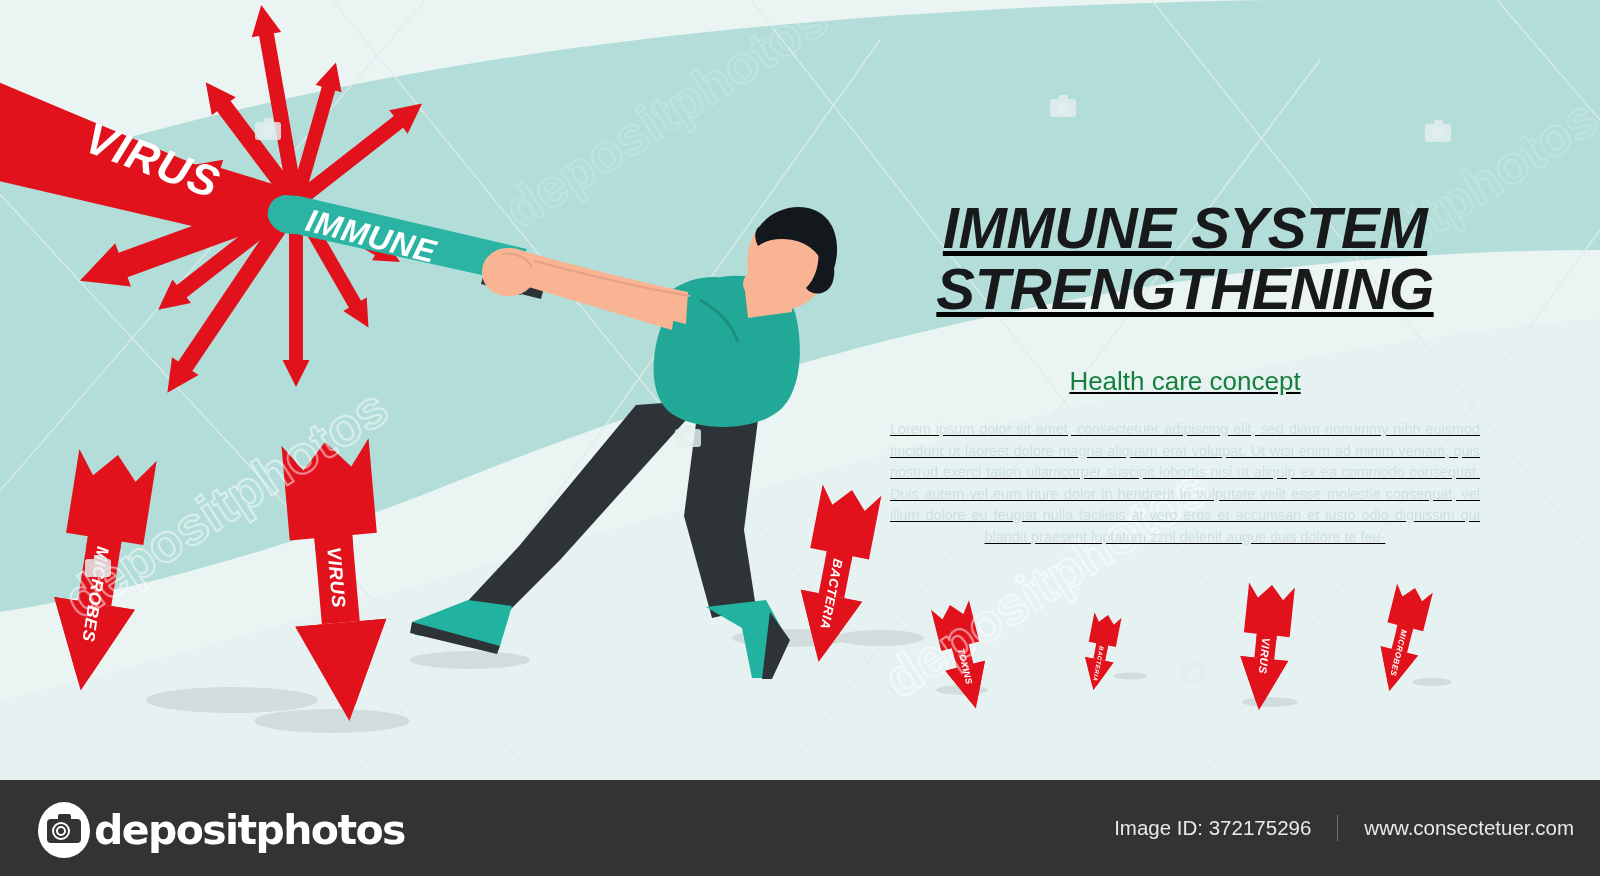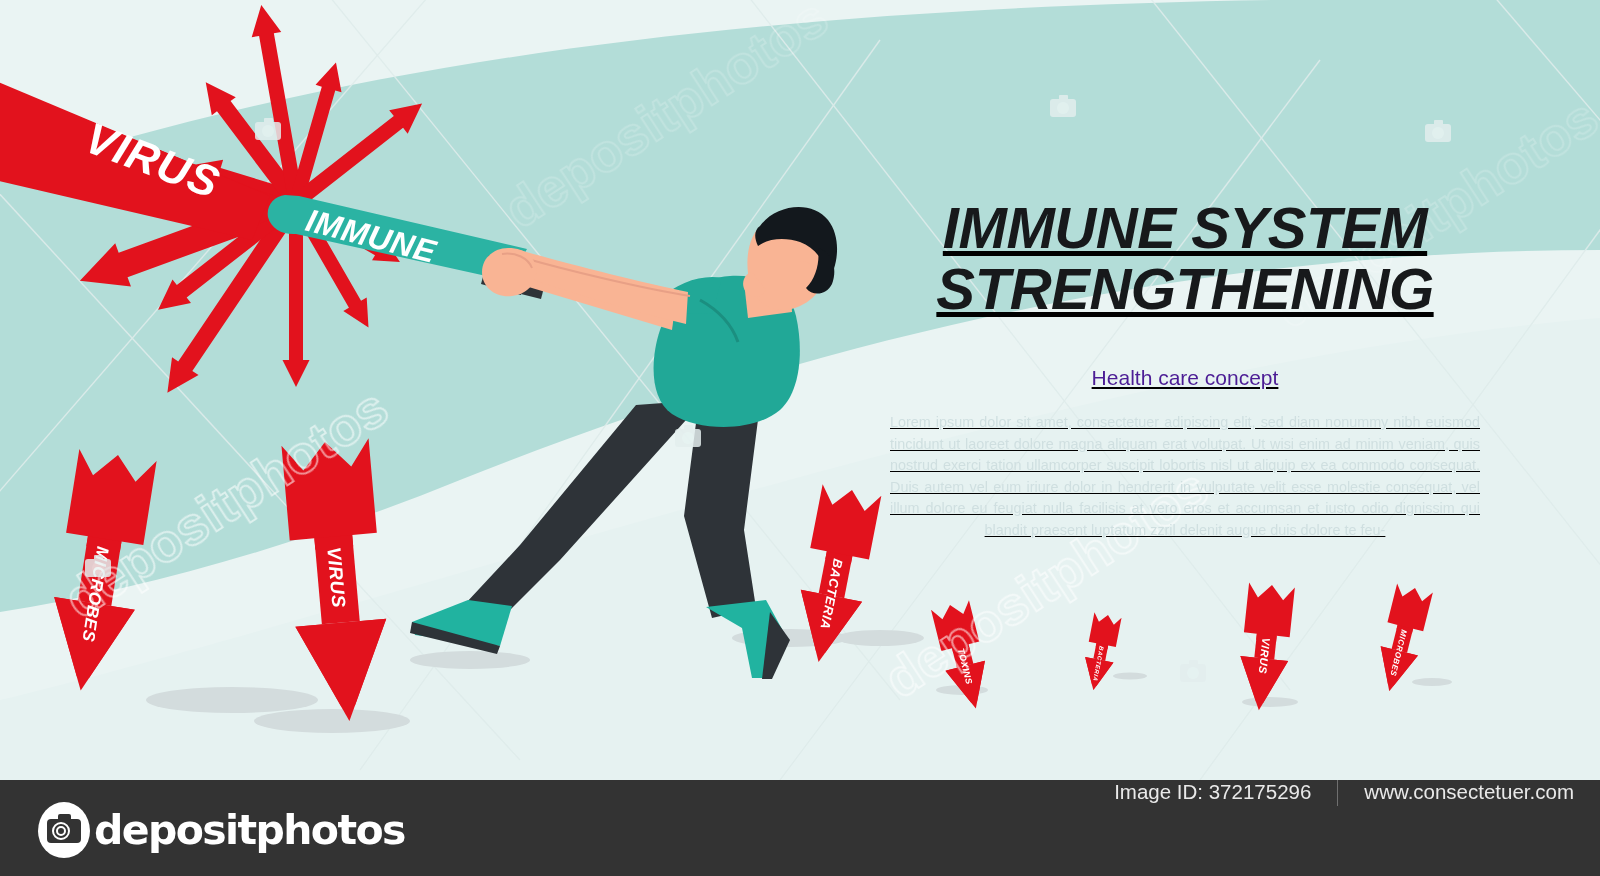--- a/index.html
+++ b/index.html
@@ -27,22 +27,22 @@
     font-style:italic;
     letter-spacing:-0.5px;
     color:#17191b;
     margin:0;
     white-space:nowrap;
     transform:scaleX(1.02);
   }
   .title .l2{display:block;}
   .subtitle{
     margin:46px 0 8px 0;
-    font-size:21px;
-    color:#4c1d95;
+    font-size:26px;
+    color:#15803d;
     font-weight:normal;
   }
   .body-copy{
     margin:22px 0 0 0;
     font-size:14.4px;
     line-height:21.5px;
     color:#cfdfe0;
     text-align:justify;
     text-align-last:center;
     padding:0 10px;
@@ -87,21 +87,21 @@
     position:absolute;right:5px;top:19px;
     width:4px;height:4px;border-radius:50%;background:#ffffff;
   }
   .logo-text{
     color:#ffffff;font-size:41px;font-weight:bold;
     letter-spacing:-1.6px;
     font-family:"DejaVu Sans","Liberation Sans",sans-serif;
   }
   .footer-right{
     position:absolute;right:26px;top:0;height:96px;
-    display:flex;gap:0;
+    display:flex;align-items:center;gap:0;
     color:#e9e9e9;font-size:20.5px;
   }
   .fr-id{padding-right:26px;}
   .fr-sep{width:1px;height:26px;background:#6f6f6f;}
   .fr-url{padding-left:26px;}
   
   .wm{pointer-events:none;}
 </style>
 </head>
 <body>

